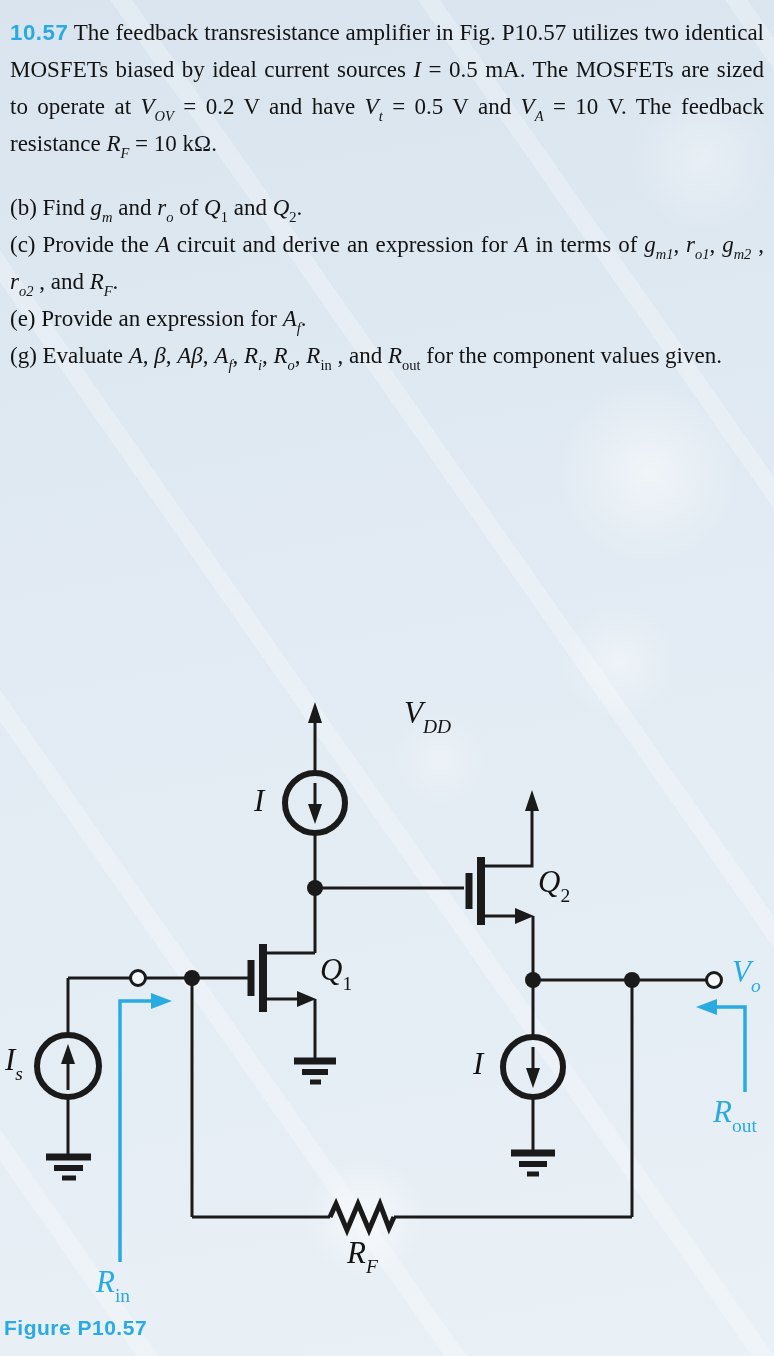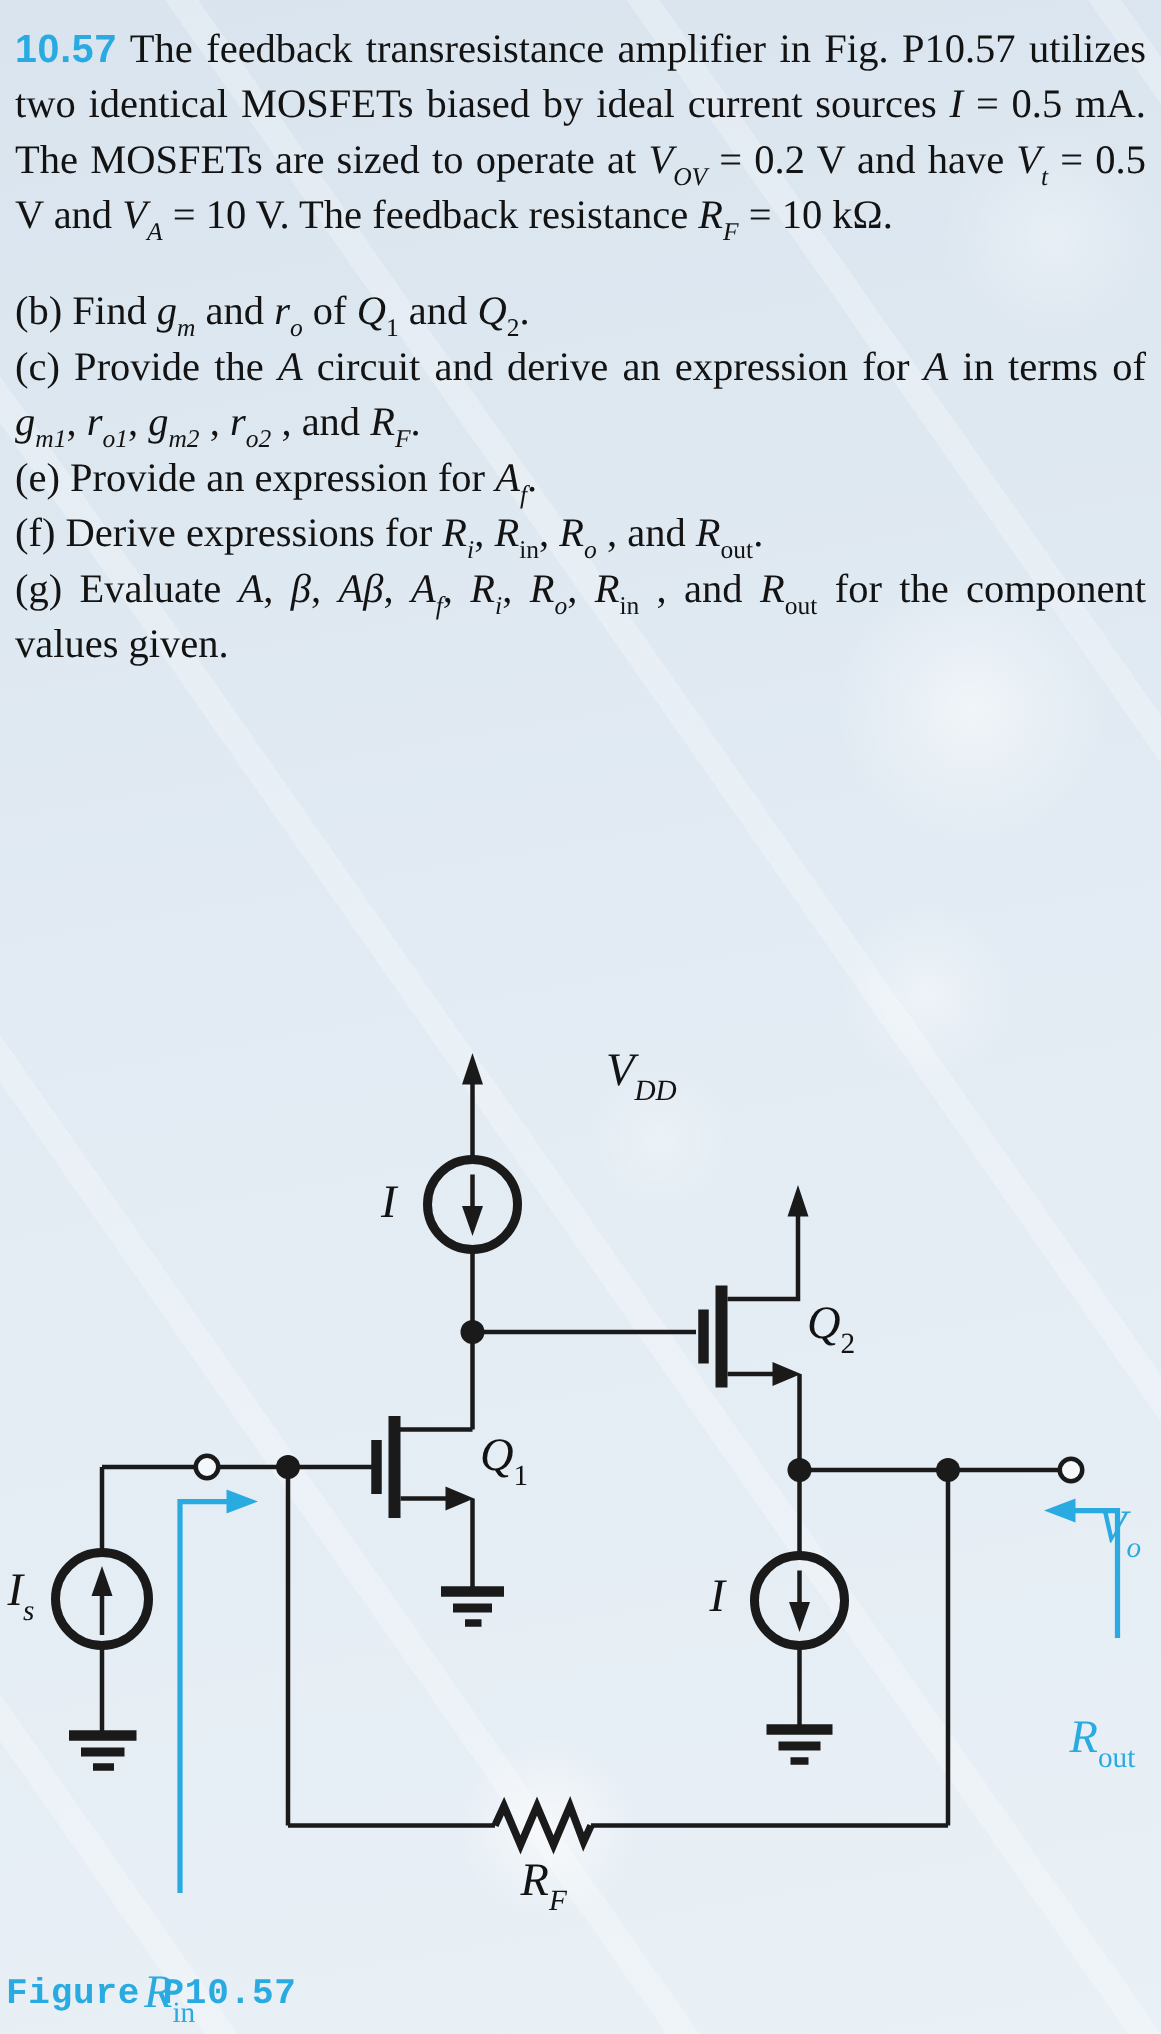--- a/index.html
+++ b/index.html
@@ -22,54 +22,53 @@
       repeating-linear-gradient(55deg,
         rgba(255,255,255,0) 0px, rgba(255,255,255,0) 112px,
         rgba(255,255,255,.26) 112px, rgba(255,255,255,.26) 130px,
         rgba(255,255,255,0) 130px, rgba(255,255,255,0) 252px);
   }
   .problem{
     position:absolute;top:14px;left:10px;width:754px;z-index:1;
   }
   .intro,.part{
     text-align:justify;
-    font-size:27px;line-height:37px;
+    font-size:23px;line-height:37px;
   }
   .parts{margin-top:27px;}
   .it{font-style:italic;}
   sub{font-size:0.63em;line-height:0;position:relative;top:0.12em;}
   .pnum{
     font-family:"Liberation Sans",sans-serif;
     font-weight:700;color:#29abe2;font-size:0.97em;
     letter-spacing:0.5px;
   }
   svg.circuit{position:absolute;top:0;left:0;z-index:1;}
   .flabel{
     position:absolute;z-index:2;
     font-size:31px;line-height:1;white-space:nowrap;
   }
-  .cyan{color:#29abe2;margin-top:46px;}
+  .cyan{color:#29abe2;}
   .caption{
     position:absolute;left:4px;top:1316px;z-index:2;
-    font-family:Liberation Mono, monospace;font-weight:700;
-    font-size:24px;color:#29abe2;letter-spacing:0.5px;
+    font-family:Liberation Sans, sans-serif;font-weight:700;
+    font-size:21px;color:#29abe2;letter-spacing:0.5px;
   }
 </style>
 </head>
 <body>
 
 <div class="page">
 
   <div class="problem">
     <div class="intro"><span class="pnum">10.57</span><span> The feedback transresistance amplifier in Fig. P10.57 utilizes two identical MOSFETs biased by ideal current sources </span><span class="it">I</span><span> = 0.5 mA. The MOSFETs are sized to operate at </span><span class="it">V</span><sub class="it">OV</sub><span> = 0.2 V and have </span><span class="it">V</span><sub class="it">t</sub><span> = 0.5 V and </span><span class="it">V</span><sub class="it">A</sub><span> = 10 V. The feedback resistance </span><span class="it">R</span><sub class="it">F</sub><span> = 10 kΩ.</span></div>
     <div class="parts">
       <div class="part"><span>(b) Find </span><span class="it">g</span><sub class="it">m</sub><span> and </span><span class="it">r</span><sub class="it">o</sub><span> of </span><span class="it">Q</span><sub>1</sub><span> and </span><span class="it">Q</span><sub>2</sub><span>.</span></div>
       <div class="part"><span>(c) Provide the </span><span class="it">A</span><span> circuit and derive an expression for </span><span class="it">A</span><span> in terms of </span><span class="it">g</span><sub class="it">m1</sub><span>, </span><span class="it">r</span><sub class="it">o1</sub><span>, </span><span class="it">g</span><sub class="it">m2</sub><span> , </span><span class="it">r</span><sub class="it">o2</sub><span> , and </span><span class="it">R</span><sub class="it">F</sub><span>.</span></div>
       <div class="part"><span>(e) Provide an expression for </span><span class="it">A</span><sub class="it">f</sub><span>.</span></div>
-      <div class="part"><span>(f) Derive expressions for </span><span class="it">R</span><sub class="it">i</sub><span>, </span><span class="it">R</span><sub>in</sub><span>, </span><span class="it">R</span><sub class="it">o</sub><span> , and </span><span class="it">R</span><sub>out</sub><span>.</span></div>
       <div class="part"><span>(g) Evaluate </span><span class="it">A</span><span>, </span><span class="it">β</span><span>, </span><span class="it">Aβ</span><span>, </span><span class="it">A</span><sub class="it">f</sub><span>, </span><span class="it">R</span><sub class="it">i</sub><span>, </span><span class="it">R</span><sub class="it">o</sub><span>, </span><span class="it">R</span><sub>in</sub><span> , and </span><span class="it">R</span><sub>out</sub><span> for the component values given.</span></div>
     </div>
   </div>
 
   <svg class="circuit" width="774" height="1356" viewBox="0 0 774 1356" fill="none" stroke="#1a1a1a" stroke-width="3">
 
     <g>
       <polygon points="315,702 308,723 322,723" fill="#1a1a1a" stroke="none"></polygon>
       <line x1="315" y1="719" x2="315" y2="773"></line>
     </g>

